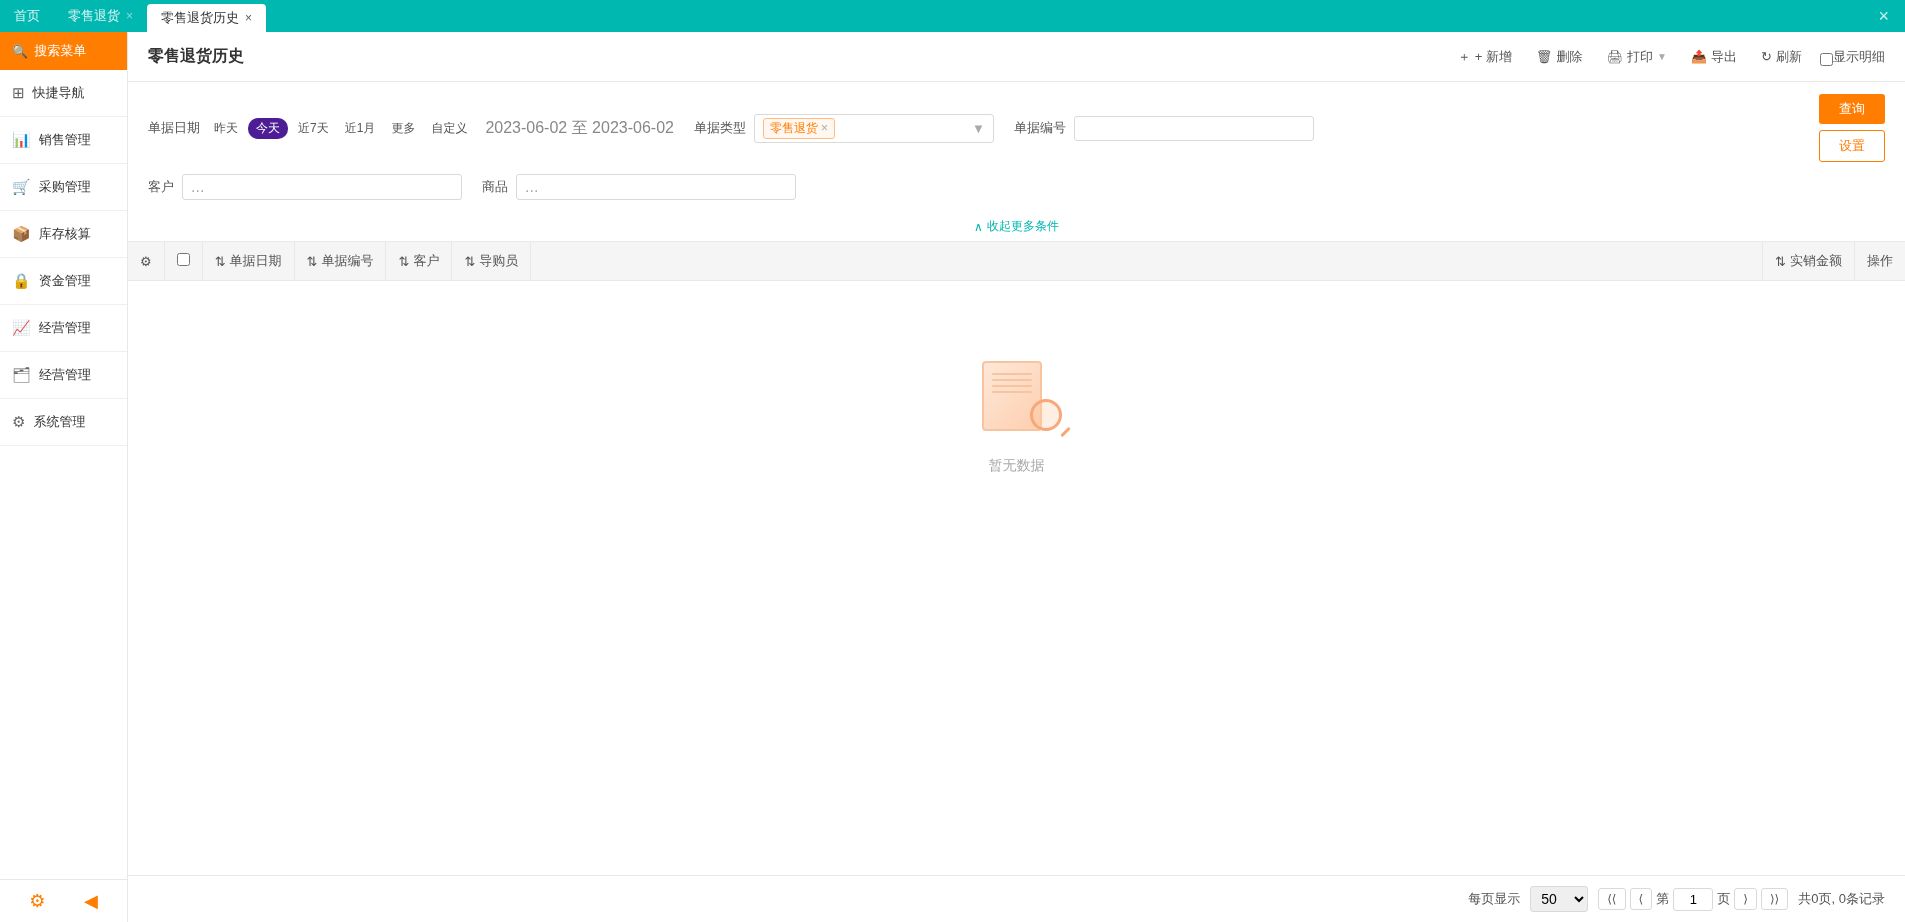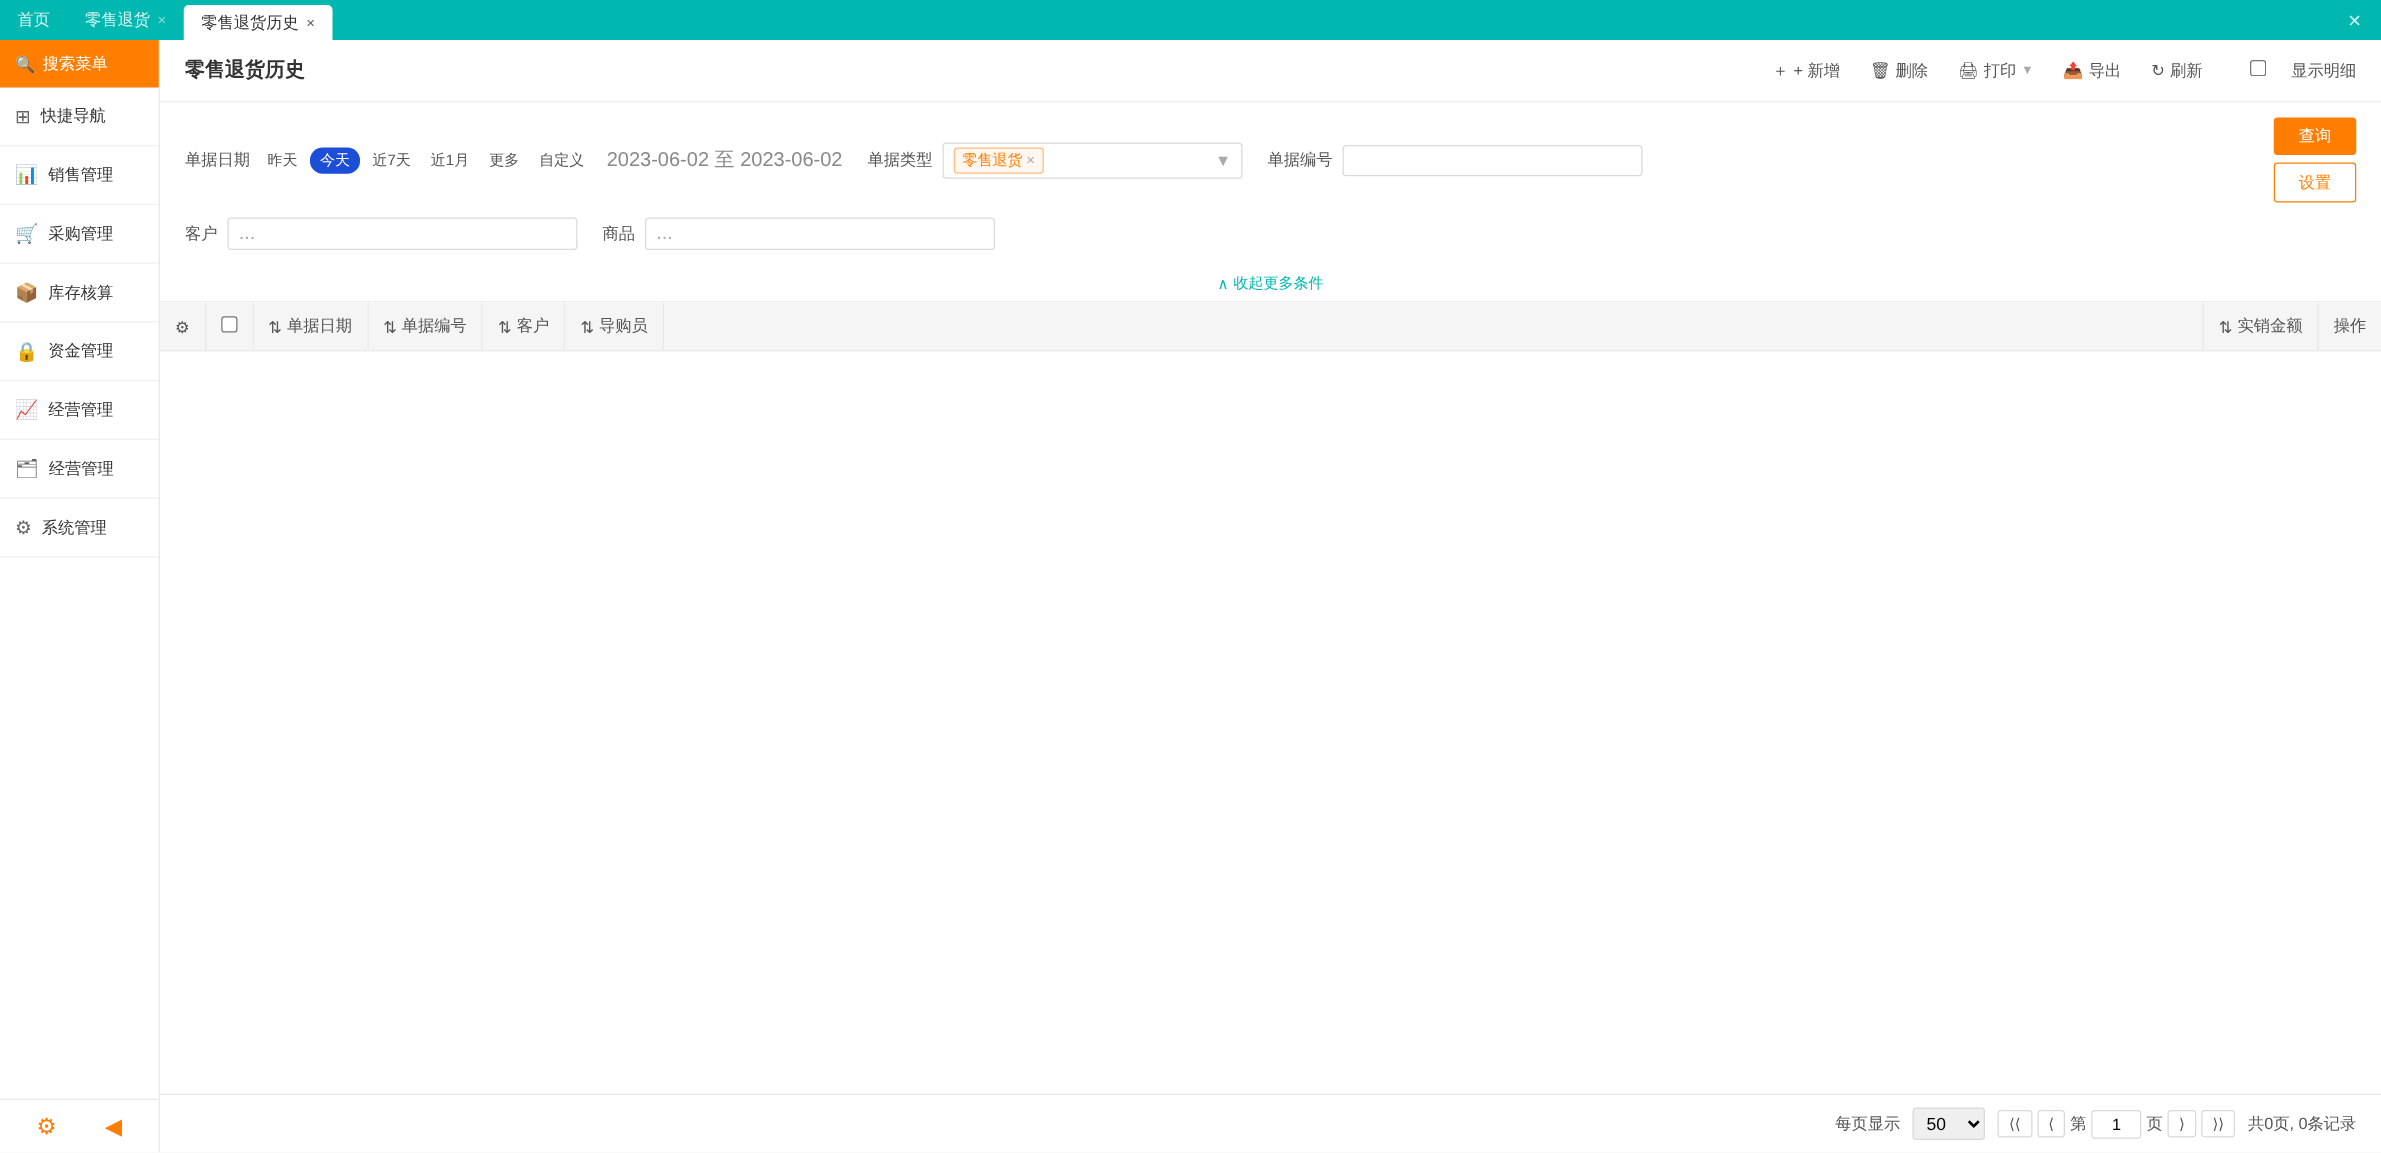--- a/index.html
+++ b/index.html
@@ -55,40 +55,40 @@
 
     
     .page-header {
       background: #fff; padding: 0 20px; height: 50px; display: flex; align-items: center; justify-content: space-between; border-bottom: 1px solid #e8e8e8; flex-shrink: 0;
     }
     .page-title { font-size: 16px; font-weight: bold; color: #333; }
     .header-actions { display: flex; align-items: center; gap: 12px; }
     .action-btn {
       display: flex; align-items: center; gap: 4px; cursor: pointer; color: #555; font-size: 13px; padding: 4px 6px; border-radius: 3px;
     }
-    .show-detail { display: flex; align-items: flex-start; gap: 20px; font-size: 13px; color: #555; margin-left: 20px; }
+    .show-detail { display: flex; align-items: flex-end; gap: 0; font-size: 13px; color: #555; }
     .show-detail input[type=checkbox] { cursor: pointer; }
 
     
     .filter-area {
       background: #fff; padding: 12px 20px 0; flex-shrink: 0; border-bottom: 1px solid #e8e8e8;
     }
     .filter-row {
       display: flex; align-items: center; gap: 20px; margin-bottom: 12px; flex-wrap: wrap;
     }
     .filter-item {
       display: flex; align-items: center; gap: 8px;
     }
     .filter-label { color: #555; font-size: 13px; white-space: nowrap; }
     .date-options { display: flex; align-items: center; gap: 4px; }
     .date-opt {
       padding: 2px 6px; cursor: pointer; color: #555; font-size: 12px; border-radius: 3px;
     }
     .date-opt.today {
-      background: #1d4ed8; color: white; border-radius: 10px; padding: 2px 8px;
+      background: #4c1d95; color: white; border-radius: 10px; padding: 2px 8px;
     }
     .date-range { font-size: 16px; color: #888; margin-left: 4px; }
     .filter-select {
       display: flex; align-items: center; border: 1px solid #d9d9d9; border-radius: 3px; padding: 3px 8px; min-width: 200px; background: #fff; cursor: pointer; font-size: 13px; gap: 6px;
     }
     .filter-select .tag {
       background: #fff7f0; border: 1px solid #ffbb80; border-radius: 3px; padding: 1px 6px; font-size: 12px; color: #ff7d00; display: flex; align-items: center; gap: 3px;
     }
     .filter-select .tag .remove { cursor: pointer; color: #aaa; }
     .filter-select .arrow { margin-left: auto; color: #aaa; }
@@ -364,20 +364,27 @@
             </th>
             <th>
               <span>操作</span>
             </th>
           </tr>
         </thead>
         <tbody>
         </tbody>
       </table>
 
+      <div class="empty-state">
+        <div class="empty-icon">
+          <div class="empty-doc"></div>
+          <div class="empty-magnifier"></div>
+        </div>
+        <span>暂无数据</span>
+      </div>
     </div>
 
     <div class="pagination-bar">
       <span>每页显示</span>
       <select class="page-size-select">
         <option value="50">50</option>
         <option value="100">100</option>
         <option value="200">200</option>
       </select>
       <div class="page-nav">

